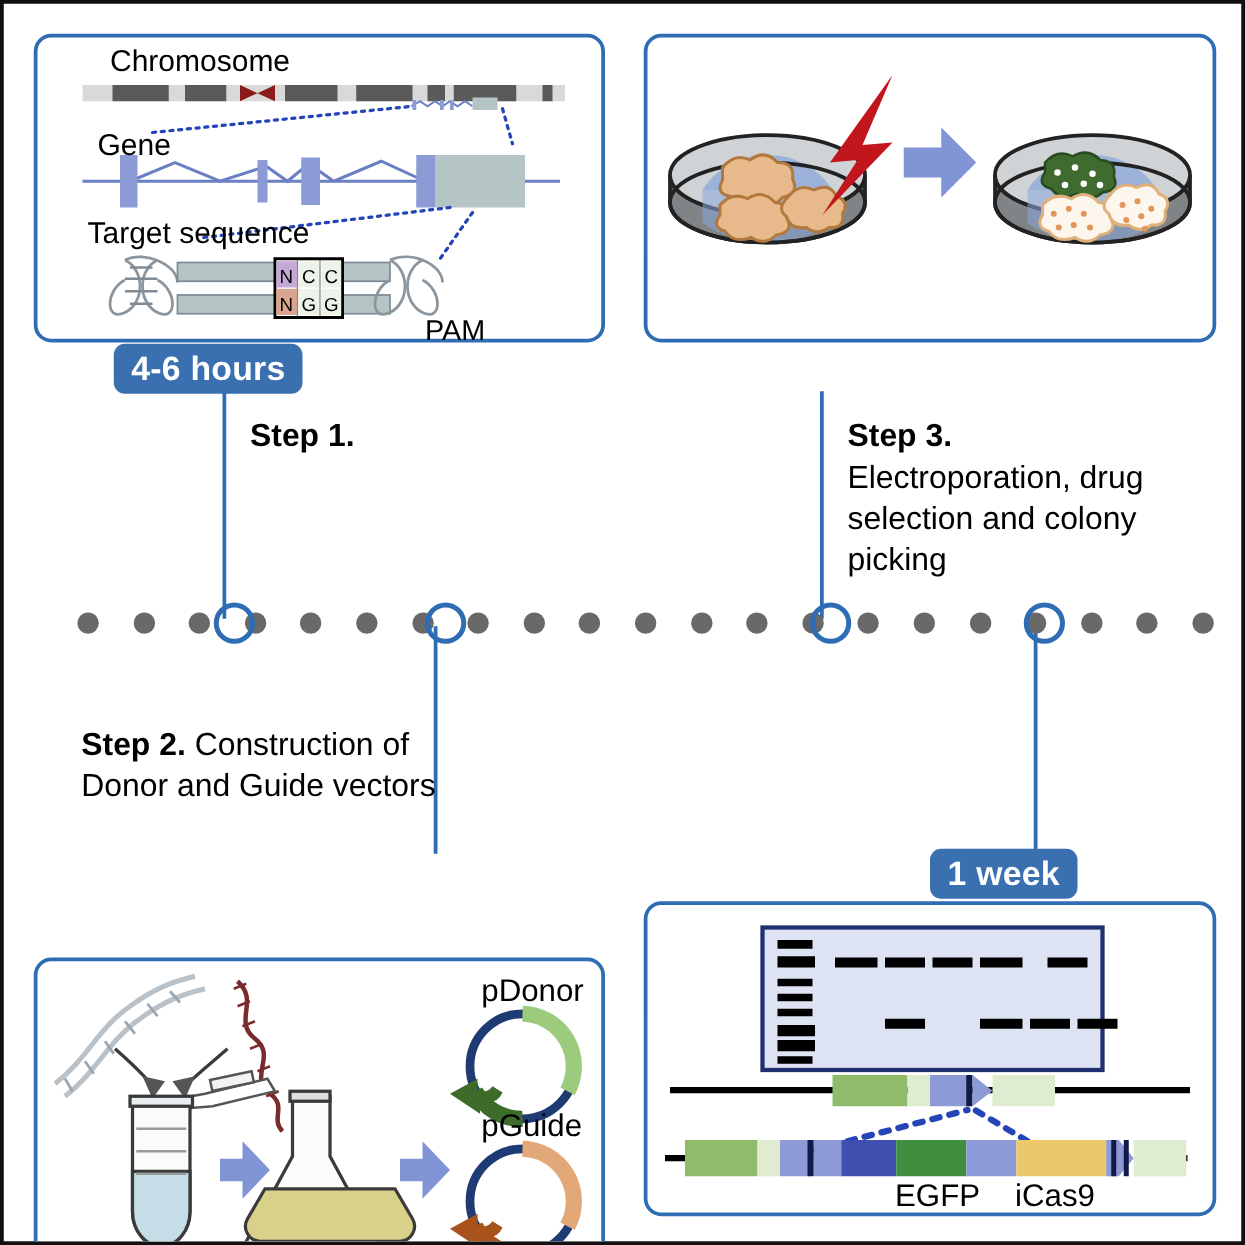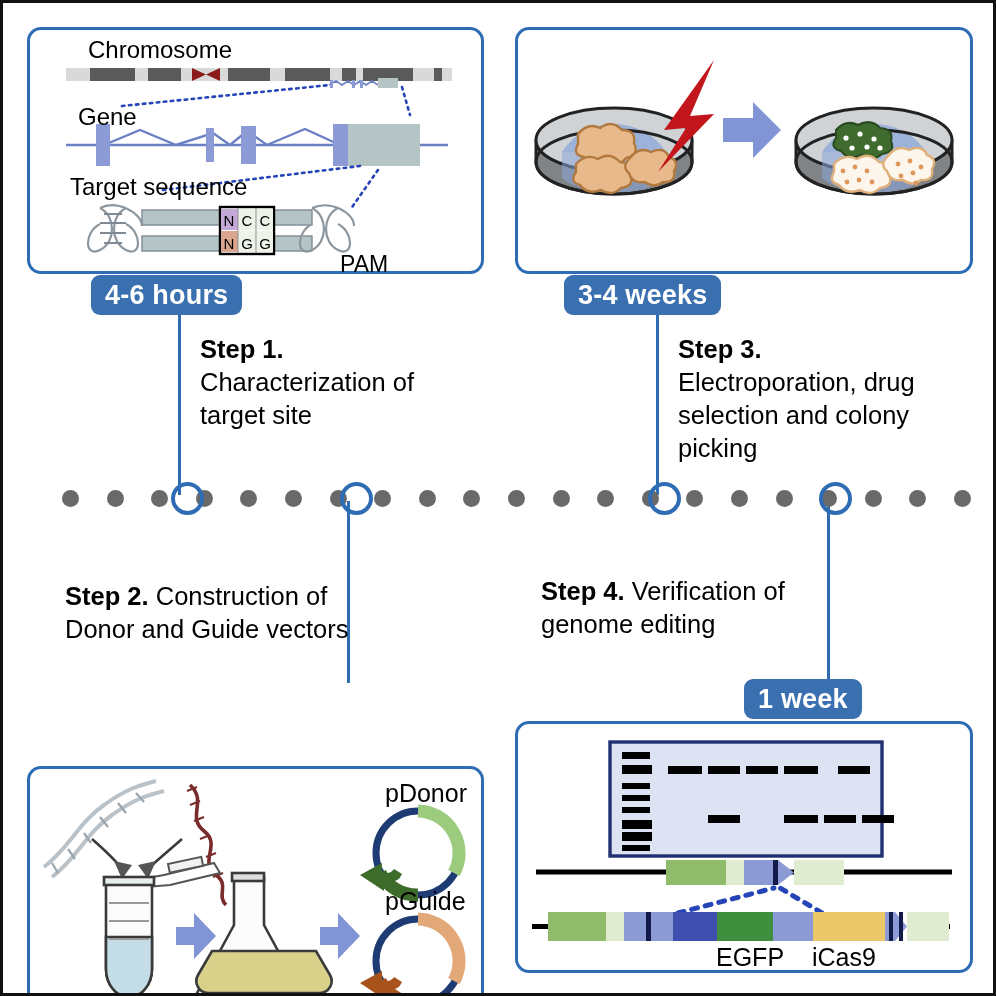--- a/index.html
+++ b/index.html
@@ -353,21 +353,20 @@
     <div class="plabel" style="left:198px;top:219px;font-size:25px;">EGFP</div>
     <div class="plabel" style="left:294px;top:219px;font-size:25px;">iCas9</div>
   </div>
 
   <div class="connector" id="conn-1"></div>
   <div class="connector" id="conn-2"></div>
   <div class="connector" id="conn-3"></div>
   <div class="connector" id="conn-4"></div>
 
   <div class="badge" id="badge-1">4-6 hours</div>
-  <div class="badge" id="badge-2">3-4 weeks</div>
   <div class="badge" id="badge-4">1 week</div>
 
   <div id="timeline">
       <div class="tl-dot" style="left: 59px;"></div>
       <div class="tl-dot" style="left: 103.6px;"></div>
       <div class="tl-dot" style="left: 148.2px;"></div>
       <div class="tl-dot" style="left: 192.8px;"></div>
       <div class="tl-dot" style="left: 237.4px;"></div>
       <div class="tl-dot" style="left: 282px;"></div>
       <div class="tl-dot" style="left: 326.6px;"></div>
@@ -386,28 +385,23 @@
       <div class="tl-dot" style="left: 906.4px;"></div>
       <div class="tl-dot" style="left: 951px;"></div>
       <div class="tl-ring" style="left: 167.5px;"></div>
       <div class="tl-ring" style="left: 336.5px;"></div>
       <div class="tl-ring" style="left: 645px;"></div>
       <div class="tl-ring" style="left: 816px;"></div>
     </div>
 
   <div class="steptext" id="step-1">
     <b>Step 1.</b><br>
-    <span>Characterization of target site</span>
   </div>
   <div class="steptext" id="step-3">
     <b>Step 3.</b><br>
     <span>Electroporation, drug selection and colony picking</span>
   </div>
   <div class="steptext" id="step-2">
     <b>Step 2.</b>
     <span>Construction of Donor and Guide vectors</span>
   </div>
-  <div class="steptext" id="step-4">
-    <b>Step 4.</b>
-    <span>Verification of genome editing</span>
-  </div>
 
 </div>
 
 </body></html>

